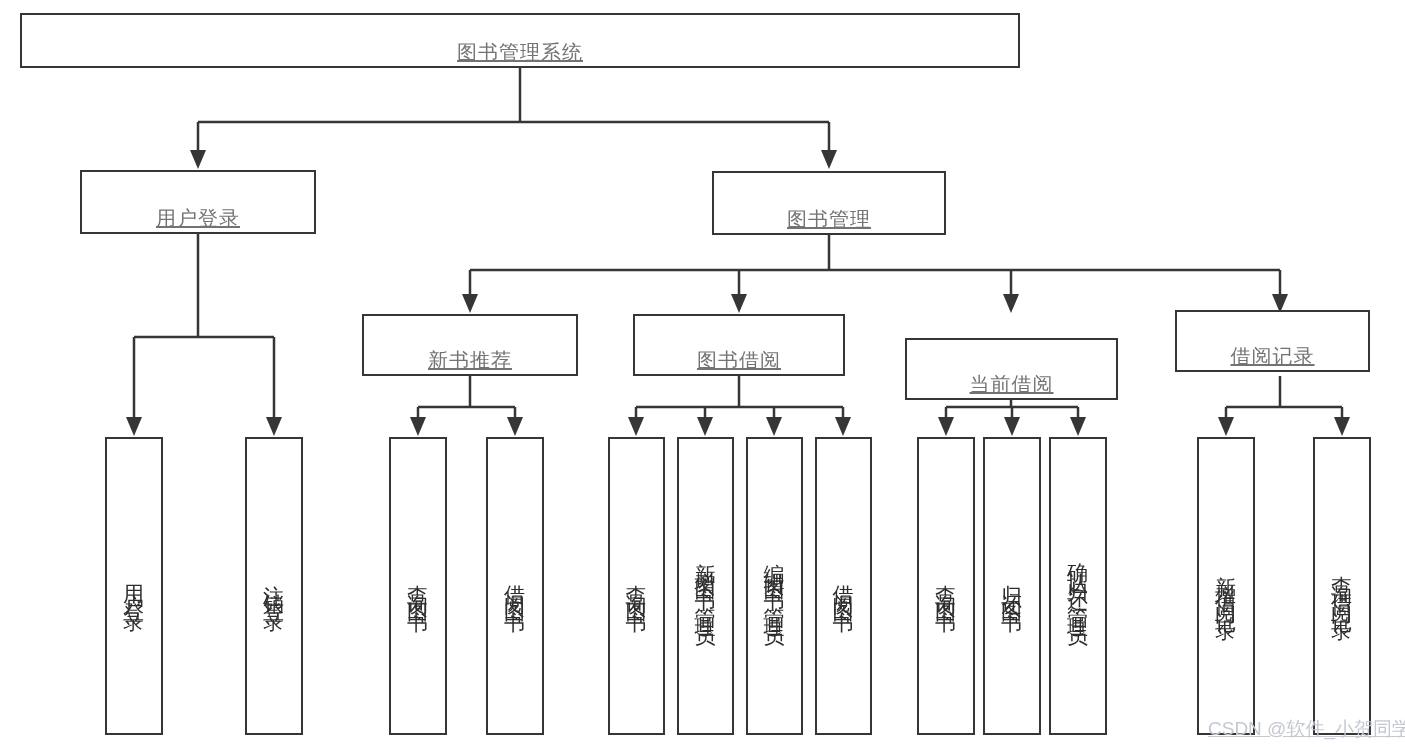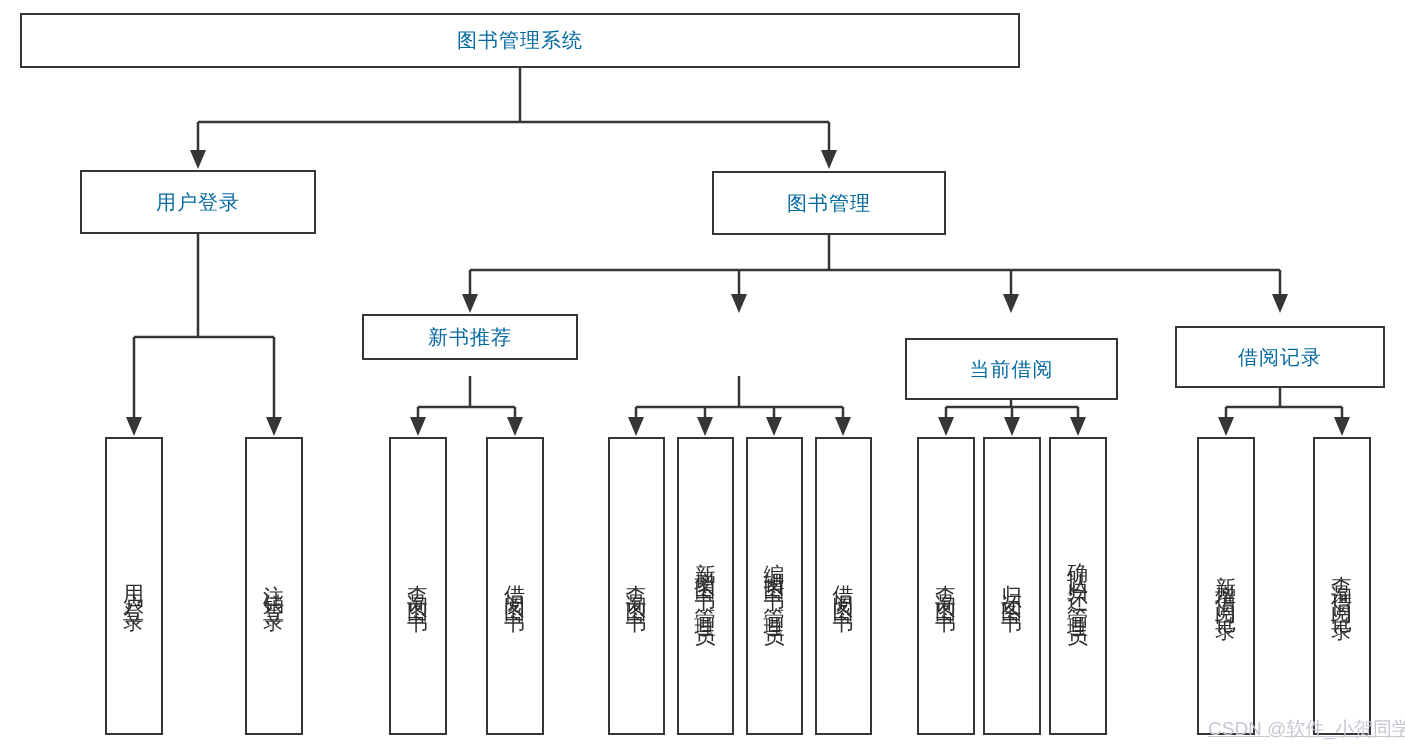--- a/index.html
+++ b/index.html
@@ -22,26 +22,27 @@
     width: 1405px;
     height: 747px;
     pointer-events: none;
   }
   .node {
     position: absolute;
     box-sizing: border-box;
     background: #ffffff;
     border: 2.5px solid #363636;
     display: flex;
-    align-items: center;
+    align-items: flex-end;
     justify-content: center;
-    color: #0369a1;
+    color: #737373;
     font-size: 20px;
     letter-spacing: 1px;
     white-space: nowrap;
+    text-decoration: underline;
   }
   .leaf {
     position: absolute;
     box-sizing: border-box;
     background: #ffffff;
     border: 2.5px solid #363636;
     display: flex;
     align-items: center;
     justify-content: center;
     color: #2d2d2d;
@@ -59,24 +60,24 @@
     font-size: 19px;
     color: #c5c8d2;
     z-index: 5;
     white-space: nowrap;
     text-decoration: underline;
   }
   
   #n-root  { left: 20px;   top: 13px;  width: 1000px; height: 55px; }
   #n-l2-0  { left: 80px;   top: 170px; width: 236px;  height: 64px; }
   #n-l2-1  { left: 712px;  top: 171px; width: 234px;  height: 64px; }
-  #n-l3-0  { left: 362px;  top: 314px; width: 216px;  height: 46px; }
+  #n-l3-0  { left: 362px;  top: 314px; width: 216px;  height: 62px; }
   #n-l3-1  { left: 633px;  top: 314px; width: 212px;  height: 62px; }
   #n-l3-2  { left: 905px;  top: 314px; width: 213px;  height: 62px; margin-top: 24px; }
-  #n-l3-3  { left: 1175px; top: 326px; width: 210px;  height: 62px; }
+  #n-l3-3  { left: 1175px; top: 310px; width: 195px;  height: 62px; }
   #lf-0  { left: 105px;  top: 437px; width: 58px; height: 298px; }
   #lf-1  { left: 245px;  top: 437px; width: 58px; height: 298px; }
   #lf-2  { left: 389px;  top: 437px; width: 58px; height: 298px; }
   #lf-3  { left: 486px;  top: 437px; width: 58px; height: 298px; }
   #lf-4  { left: 608px;  top: 437px; width: 57px; height: 298px; }
   #lf-5  { left: 677px;  top: 437px; width: 57px; height: 298px; }
   #lf-6  { left: 746px;  top: 437px; width: 57px; height: 298px; }
   #lf-7  { left: 815px;  top: 437px; width: 57px; height: 298px; }
   #lf-8  { left: 917px;  top: 437px; width: 58px; height: 298px; }
   #lf-9  { left: 983px;  top: 437px; width: 58px; height: 298px; }
@@ -139,20 +140,23 @@
   <div class="node" id="n-l2-0">
     <span>用户登录</span>
   </div>
   <div class="node" id="n-l2-1">
     <span>图书管理</span>
   </div>
 
   <div class="node" id="n-l3-0">
     <span>新书推荐</span>
   </div>
+  <div class="node" id="n-l3-1">
+    <span>图书借阅</span>
+  </div>
   <div class="node" id="n-l3-2">
     <span>当前借阅</span>
   </div>
   <div class="node" id="n-l3-3">
     <span>借阅记录</span>
   </div>
 
   <div class="leaf" id="lf-0">
     <span class="vtext">用户登录</span>
   </div>

